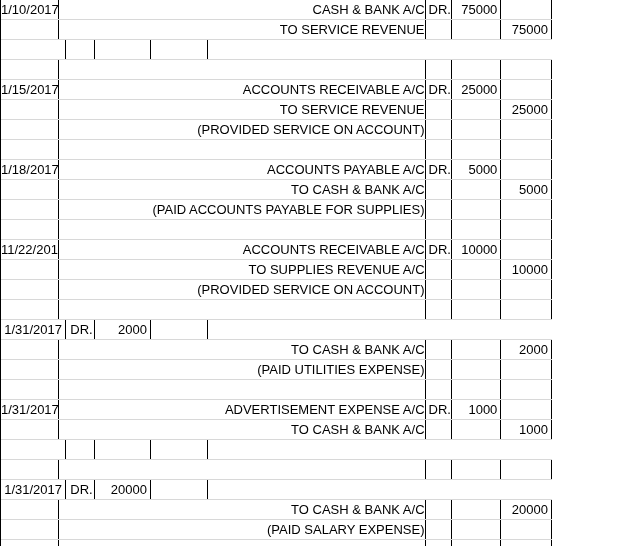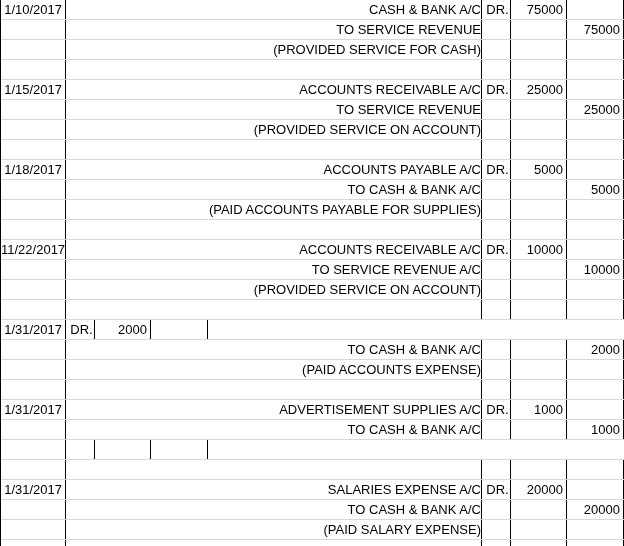--- a/index.html
+++ b/index.html
@@ -2,21 +2,21 @@
 <html><head>
 <meta charset="utf-8">
 <style>
   * { margin: 0; padding: 0; box-sizing: border-box; }
   html, body {
     font-family: "Liberation Sans", sans-serif;
     background: #ffffff;
   }
   .sheet {
     position: relative;
-    width: 624px;
+    width: 552px;
     height: 546px;
     overflow: hidden;
     background: #ffffff;
     border-left: 1px solid #000000;
   }
   .row {
     display: flex;
     height: 20px;
     border-bottom: 1px solid #d8d8d8; 
     background: #ffffff;
@@ -50,21 +50,20 @@
   </div>
       <div class="row">
     <div class="cell c-date"></div>
     <div class="cell c-desc">TO SERVICE REVENUE</div>
     <div class="cell c-dr"></div>
     <div class="cell c-debit"></div>
     <div class="cell c-credit">75000</div>
   </div>
       <div class="row">
     <div class="cell c-date"></div>
-    <div class="cell c-desc">(PROVIDED SERVICE FOR CASH)</div>
     <div class="cell c-dr"></div>
     <div class="cell c-debit"></div>
     <div class="cell c-credit"></div>
   </div>
       <div class="row">
     <div class="cell c-date"></div>
     <div class="cell c-desc"></div>
     <div class="cell c-dr"></div>
     <div class="cell c-debit"></div>
     <div class="cell c-credit"></div>
@@ -127,21 +126,21 @@
   </div>
       <div class="row">
     <div class="cell c-date">11/22/2017</div>
     <div class="cell c-desc">ACCOUNTS RECEIVABLE A/C</div>
     <div class="cell c-dr">DR.</div>
     <div class="cell c-debit">10000</div>
     <div class="cell c-credit"></div>
   </div>
       <div class="row">
     <div class="cell c-date"></div>
-    <div class="cell c-desc">TO SERVICE REVENUE A/C</div>
+    <div class="cell c-desc">TO SUPPLIES REVENUE A/C</div>
     <div class="cell c-dr"></div>
     <div class="cell c-debit"></div>
     <div class="cell c-credit">10000</div>
   </div>
       <div class="row">
     <div class="cell c-date"></div>
     <div class="cell c-desc">(PROVIDED SERVICE ON ACCOUNT)</div>
     <div class="cell c-dr"></div>
     <div class="cell c-debit"></div>
     <div class="cell c-credit"></div>
@@ -161,35 +160,35 @@
   </div>
       <div class="row">
     <div class="cell c-date"></div>
     <div class="cell c-desc">TO CASH &amp; BANK A/C</div>
     <div class="cell c-dr"></div>
     <div class="cell c-debit"></div>
     <div class="cell c-credit">2000</div>
   </div>
       <div class="row">
     <div class="cell c-date"></div>
-    <div class="cell c-desc">(PAID ACCOUNTS EXPENSE)</div>
+    <div class="cell c-desc">(PAID UTILITIES EXPENSE)</div>
     <div class="cell c-dr"></div>
     <div class="cell c-debit"></div>
     <div class="cell c-credit"></div>
   </div>
       <div class="row">
     <div class="cell c-date"></div>
     <div class="cell c-desc"></div>
     <div class="cell c-dr"></div>
     <div class="cell c-debit"></div>
     <div class="cell c-credit"></div>
   </div>
       <div class="row">
     <div class="cell c-date">1/31/2017</div>
-    <div class="cell c-desc">ADVERTISEMENT SUPPLIES A/C</div>
+    <div class="cell c-desc">ADVERTISEMENT EXPENSE A/C</div>
     <div class="cell c-dr">DR.</div>
     <div class="cell c-debit">1000</div>
     <div class="cell c-credit"></div>
   </div>
       <div class="row">
     <div class="cell c-date"></div>
     <div class="cell c-desc">TO CASH &amp; BANK A/C</div>
     <div class="cell c-dr"></div>
     <div class="cell c-debit"></div>
     <div class="cell c-credit">1000</div>
@@ -202,21 +201,20 @@
   </div>
       <div class="row">
     <div class="cell c-date"></div>
     <div class="cell c-desc"></div>
     <div class="cell c-dr"></div>
     <div class="cell c-debit"></div>
     <div class="cell c-credit"></div>
   </div>
       <div class="row">
     <div class="cell c-date">1/31/2017</div>
-    <div class="cell c-desc">SALARIES EXPENSE A/C</div>
     <div class="cell c-dr">DR.</div>
     <div class="cell c-debit">20000</div>
     <div class="cell c-credit"></div>
   </div>
       <div class="row">
     <div class="cell c-date"></div>
     <div class="cell c-desc">TO CASH &amp; BANK A/C</div>
     <div class="cell c-dr"></div>
     <div class="cell c-debit"></div>
     <div class="cell c-credit">20000</div>

